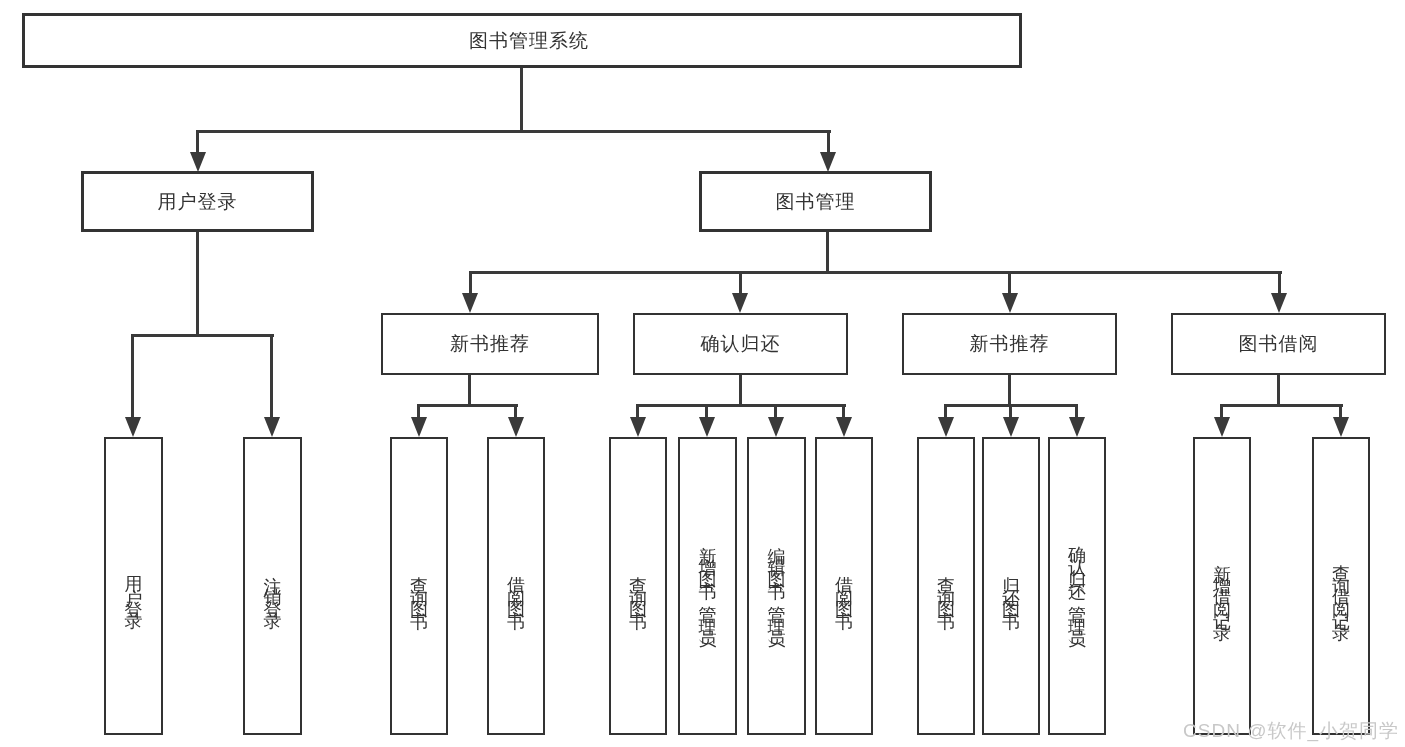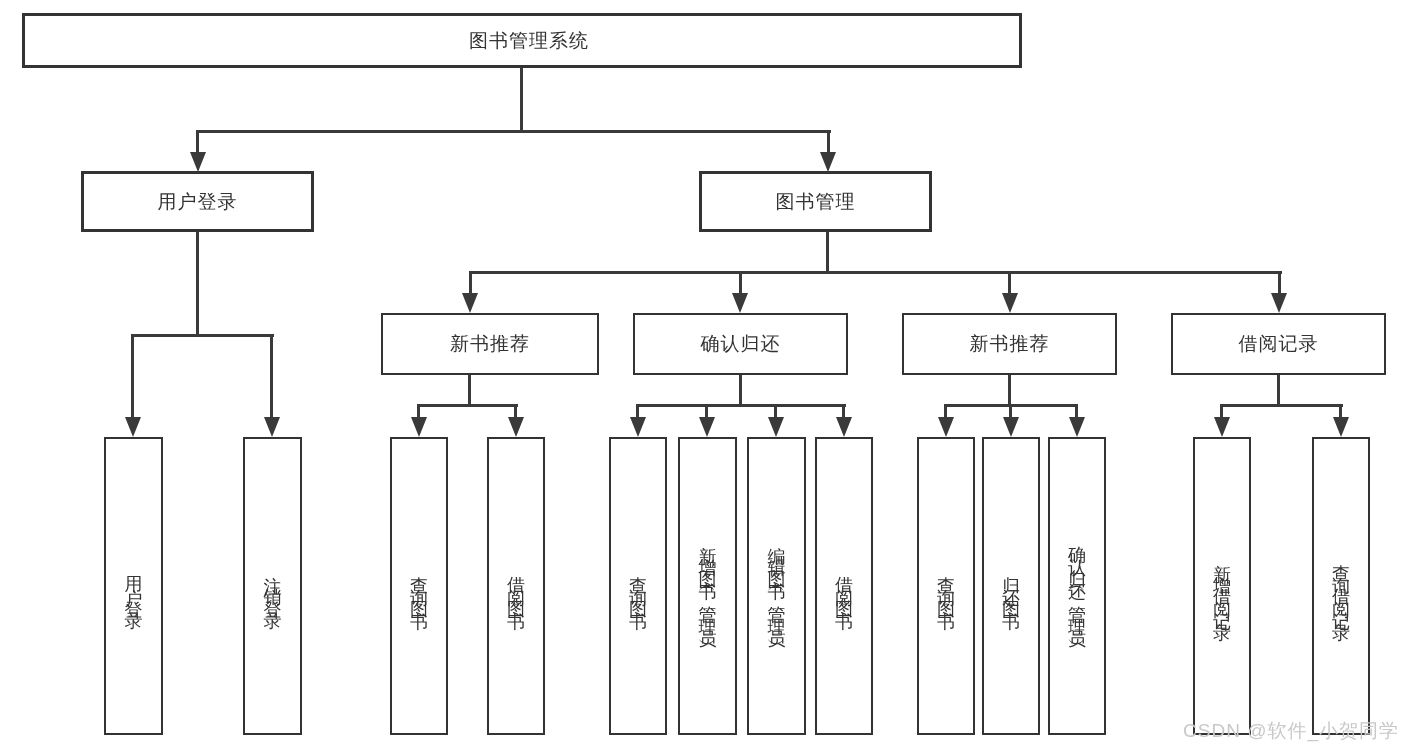--- a/index.html
+++ b/index.html
@@ -76,21 +76,21 @@
   <div class="box thin" style="left:381px;top:313px;width:218px;height:62px;text-align:right;">
     <span class="lbl">新书推荐</span>
   </div>
   <div class="box thin" style="left:633px;top:313px;width:215px;height:62px;">
     <span class="lbl">确认归还</span>
   </div>
   <div class="box thin" style="left:902px;top:313px;width:215px;height:62px;">
     <span class="lbl">新书推荐</span>
   </div>
   <div class="box thin" style="left:1171px;top:313px;width:215px;height:62px;">
-    <span class="lbl">借阅记录</span>
+    <span class="lbl">图书借阅</span>
   </div>
 
   <div class="vl" style="left:468px;top:375px;height:32px;"></div>
   <div class="hl" style="left:417px;top:404px;width:101px;"></div>
   <div class="vl" style="left:417px;top:404px;height:16px;"></div>
   <div class="arrow" style="left:411px;top:417px;"></div>
   <div class="vl" style="left:514px;top:404px;height:16px;"></div>
   <div class="arrow" style="left:508px;top:417px;"></div>
 
   <div class="vl" style="left:739px;top:375px;height:32px;"></div>

